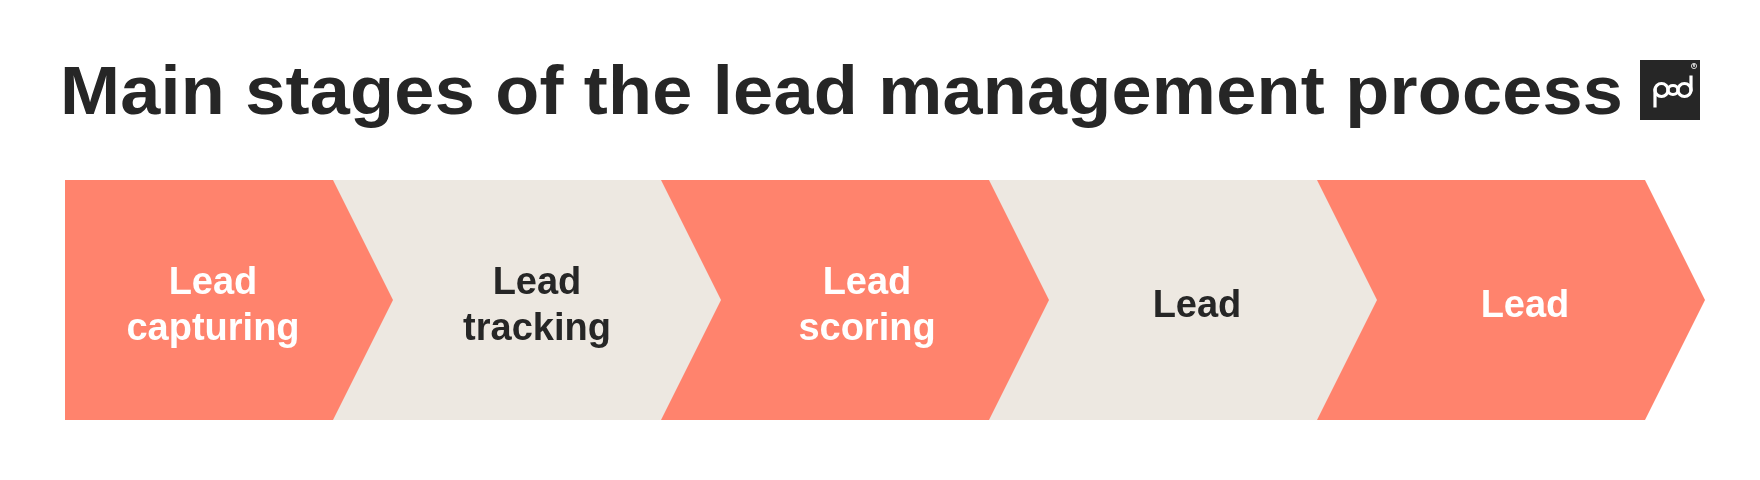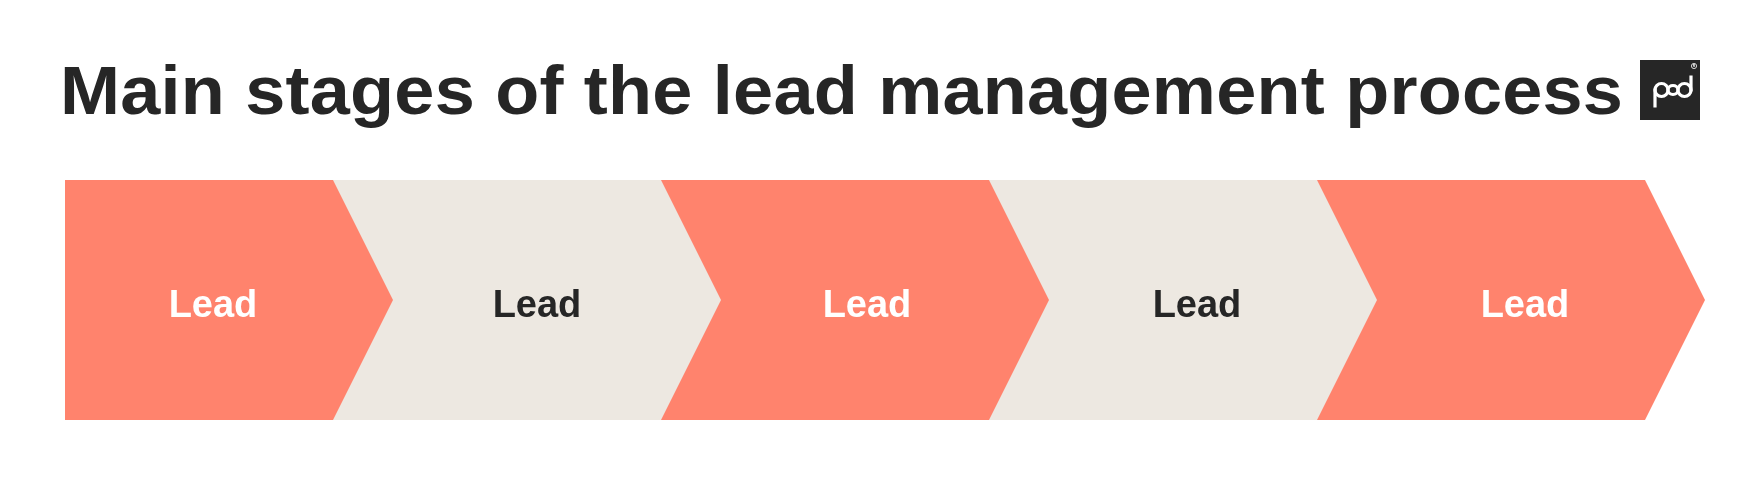--- a/index.html
+++ b/index.html
@@ -49,26 +49,29 @@
 
     <polygon points="1312,180 1640,180 1700,300 1640,420 1312,420" fill="#FF836D"></polygon>
     <polygon points="984,180 1312,180 1372,300 1312,420 984,420" fill="#EDE8E1"></polygon>
     <polygon points="656,180 984,180 1044,300 984,420 656,420" fill="#FF836D"></polygon>
     <polygon points="328,180 656,180 716,300 656,420 328,420" fill="#EDE8E1"></polygon>
     <polygon points="60,180 328,180 388,300 328,420 60,420" fill="#FF836D"></polygon>
   </svg>
 
   <div class="stage-label" style="left:78px; color:#FFFFFF;">
     <span>Lead</span>
+    <span>capturing</span>
   </div>
   <div class="stage-label" style="left:402px; color:#262626;">
     <span>Lead</span>
+    <span>tracking</span>
   </div>
   <div class="stage-label" style="left:732px; color:#FFFFFF;">
     <span>Lead</span>
+    <span>scoring</span>
   </div>
   <div class="stage-label" style="left:1062px; color:#262626;">
     <span>Lead</span>
   </div>
   <div class="stage-label" style="left:1390px; color:#FFFFFF;">
     <span>Lead</span>
   </div>
 </div>
 
 </body></html>

